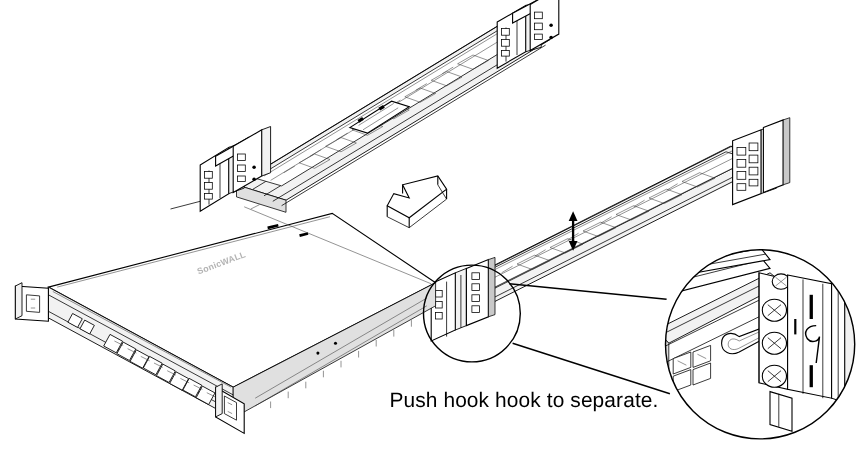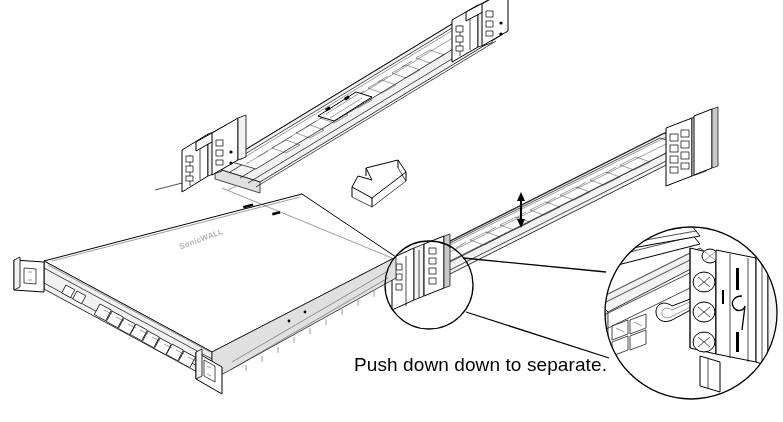--- a/index.html
+++ b/index.html
@@ -427,17 +427,17 @@
         <path class="fill-w" d="M604 240 L692 226 L700 236 L610 252 Z"></path>
         <path class="ln-thin" d="M612 246 L696 231"></path>
       </g>
 
       <circle class="fill-none ln-med" cx="691" cy="313" r="86"></circle>
     </g>
 
   </svg>
 
   <div class="caption-layer">
-    <div class="caption-text">Push down down to separate.</div>
+    <div class="caption-text">Push hook hook to separate.</div>
     <div class="brand-text">SonicWALL</div>
   </div>
 
 </div>
 
 </body></html>

